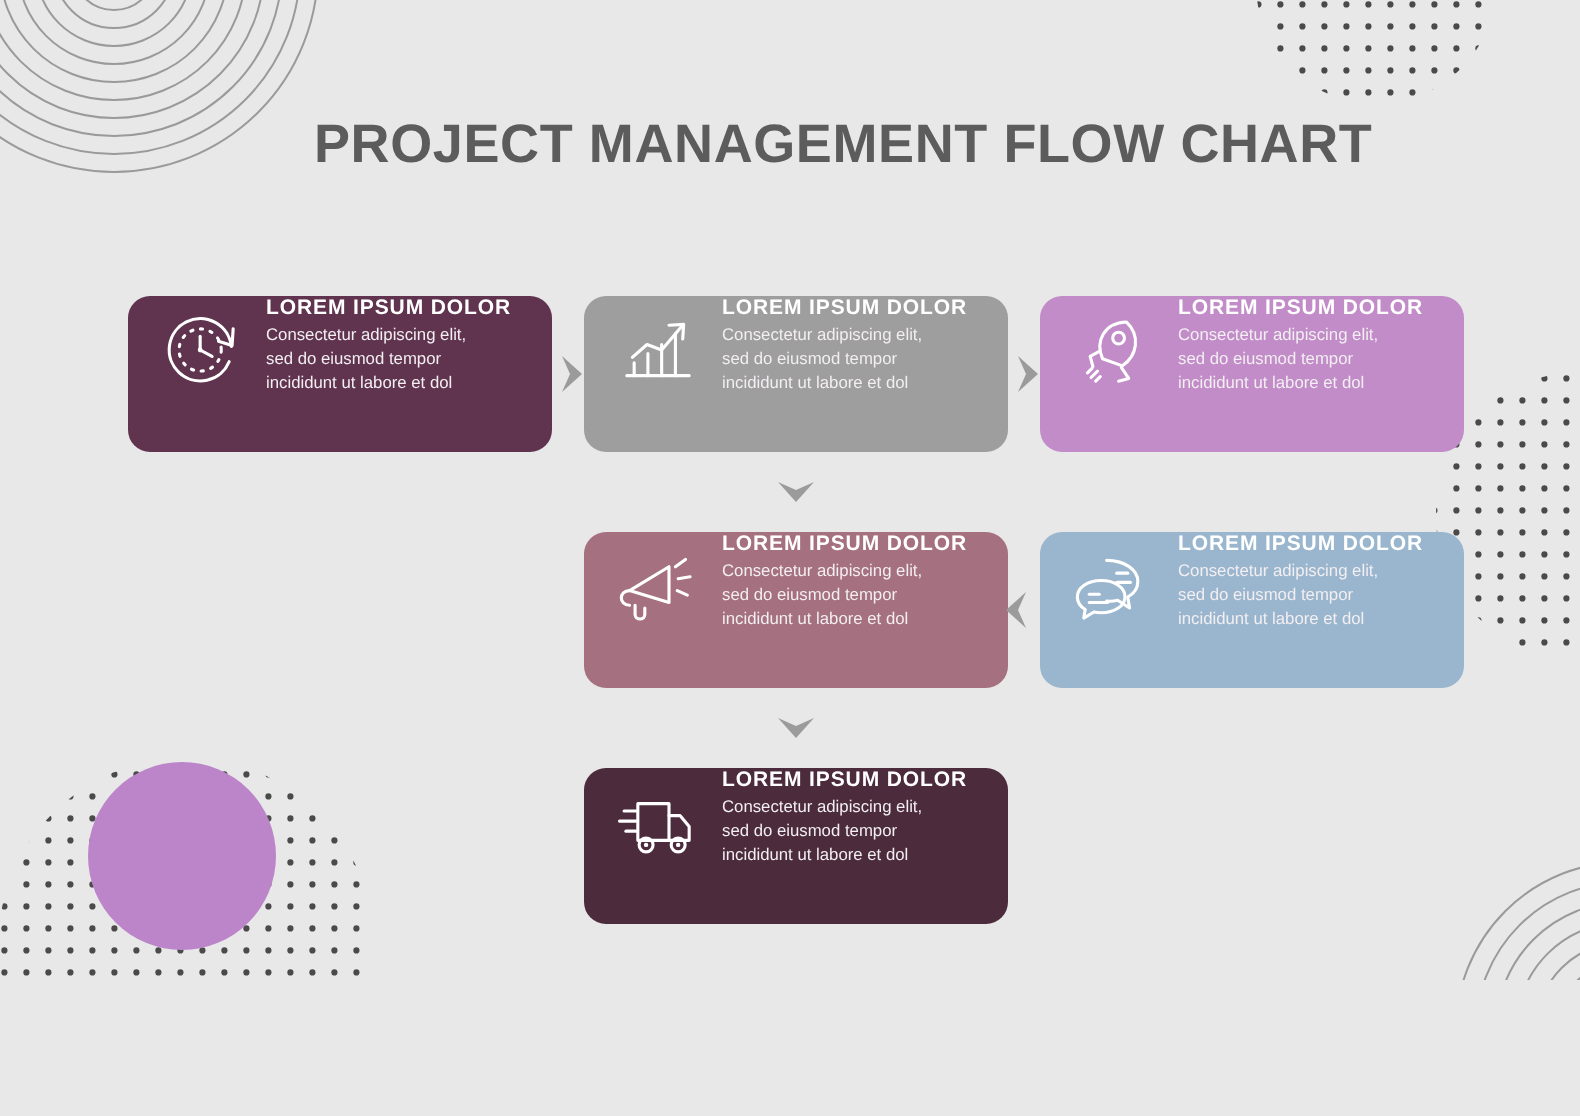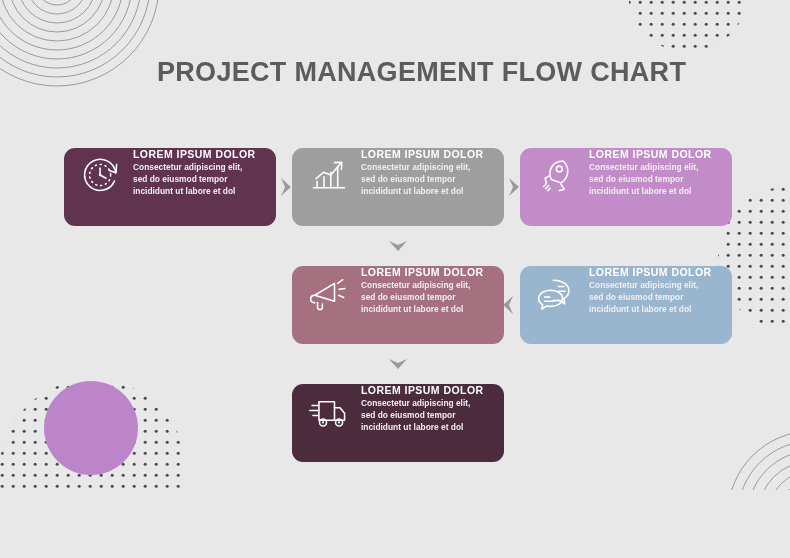--- a/index.html
+++ b/index.html
@@ -38,21 +38,21 @@
     width:54px;height:54px;flex:0 0 54px;
     display:flex;align-items:center;justify-content:center;
   }
   .card-icon svg{display:block;}
   .card-text{margin-left:5px;display:flex;flex-direction:column;justify-content:center;}
   .card-title{
     font-size:10.5px;font-weight:bold;color:#ffffff;letter-spacing:.45px;
     margin-bottom:2px;white-space:nowrap;
   }
   .card-body{
-    font-size:8.4px;color:#f2eef1;line-height:1.42;white-space:nowrap;font-weight:bold;
+    font-size:8.4px;color:#f2eef1;line-height:1.42;white-space:nowrap;
   }
   .card-body span{display:block;}
 
   
   #card-1{left:64px;top:148px;}
   #card-2{left:292px;top:148px;}
   #card-3{left:520px;top:148px;}
   #card-4{left:520px;top:266px;}
   #card-5{left:292px;top:266px;}
   #card-6{left:292px;top:384px;}

